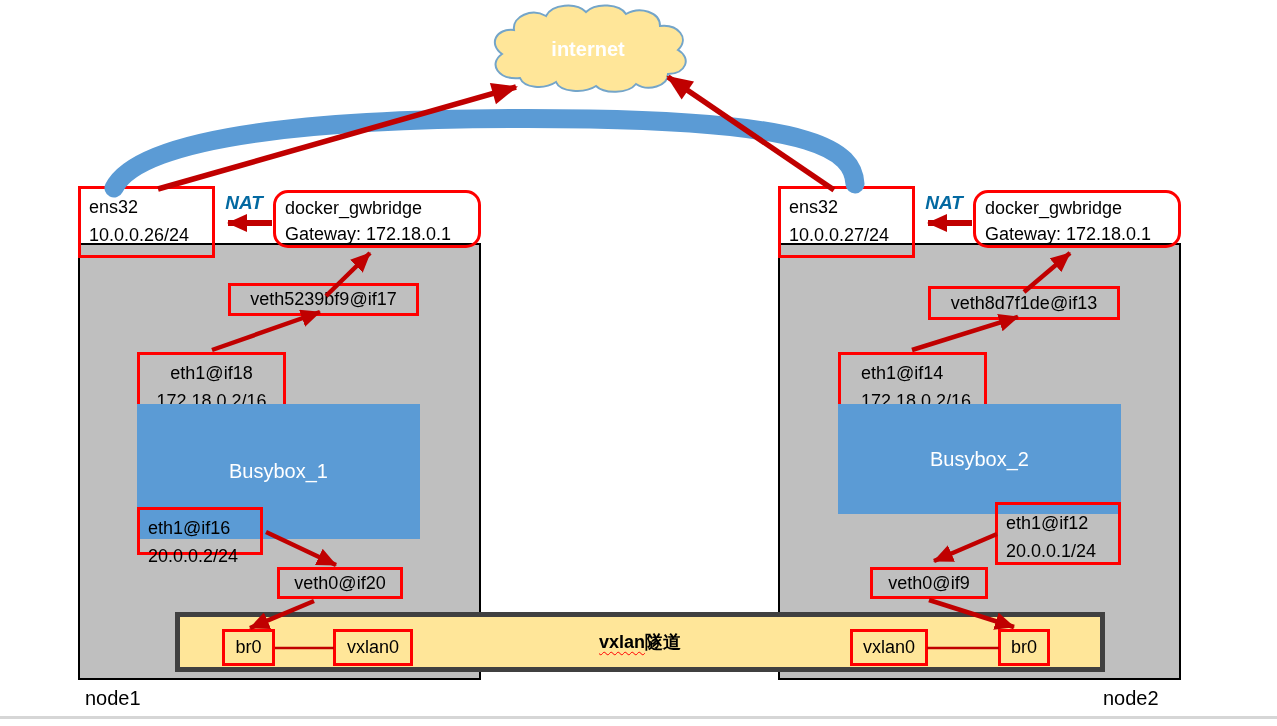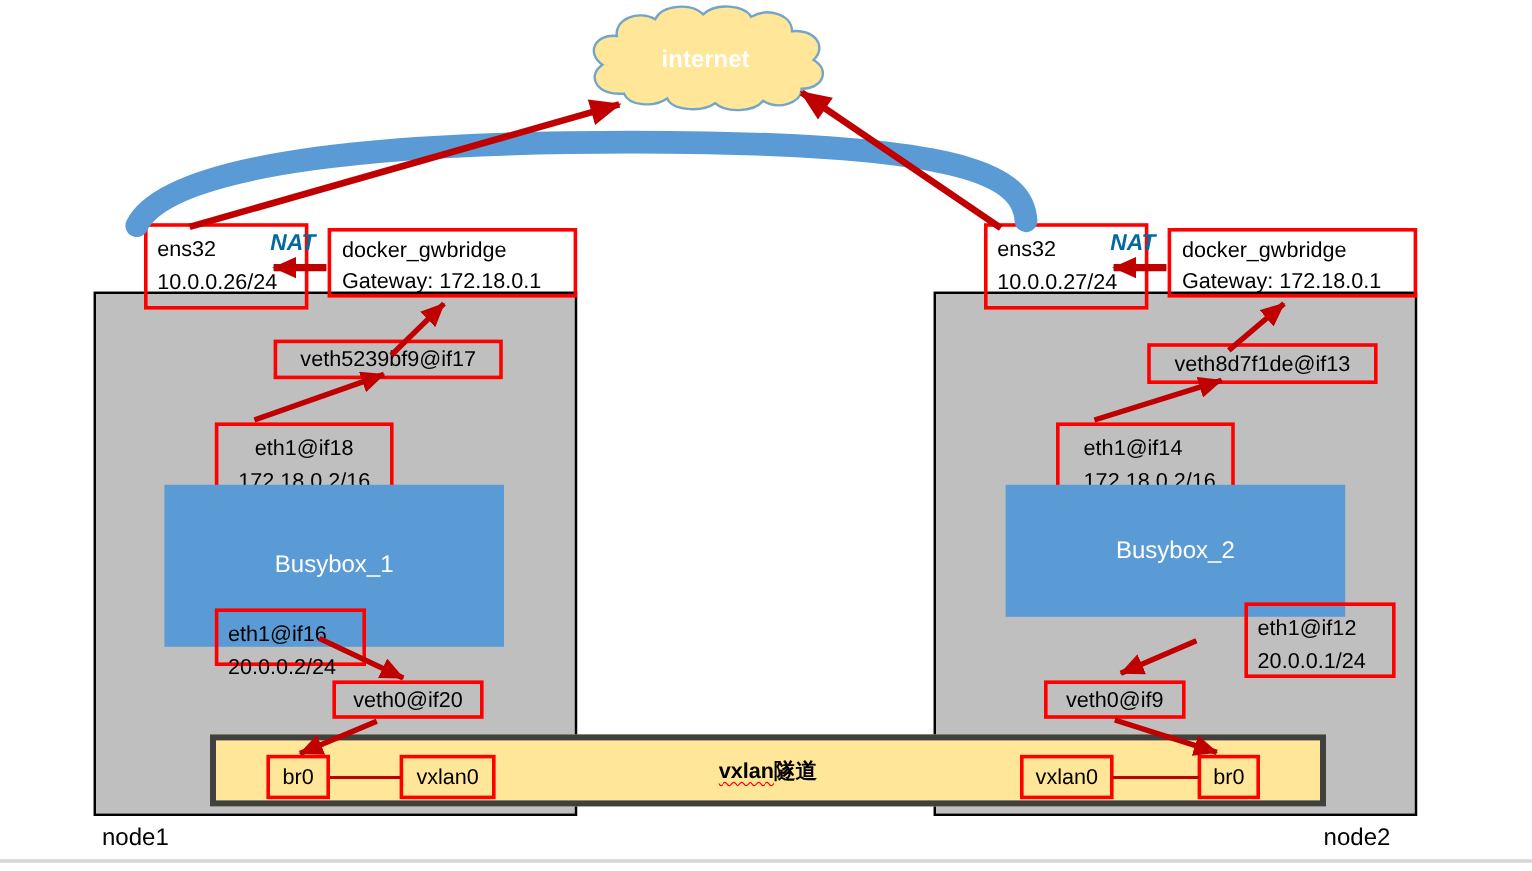--- a/index.html
+++ b/index.html
@@ -14,39 +14,39 @@
   
   .tunnel-band { position:absolute; left:175px; top:612px; width:930px; height:60px;
     background:#ffe699; border:5px solid #404040; box-sizing:border-box; z-index:2;
     display:flex; align-items:center; justify-content:center;
     font-size:18px; font-weight:bold; color:#000; }
   .tunnel-band .en { text-decoration:underline wavy #ff0000 1px; text-underline-offset:3px; }
 
   
   .rbox { position:absolute; border:3px solid #ff0000; box-sizing:border-box;
     color:#000; font-size:18px; z-index:3; background:transparent; }
-  .rbox.two { padding:4px 8px; line-height:28px;margin-left:42px; }
-  .rbox.two2 { padding:2px 9px; line-height:26px; }
+  .rbox.two { padding:4px 8px; line-height:28px; }
+  .rbox.two2 { padding:2px 9px; line-height:26px;border-radius:15px; }
   .rbox.ctr { display:flex; align-items:center; justify-content:center; }
 
   
   #n1-nic   { left:78px;  top:186px; width:137px; height:72px; }
   #n1-gw    { left:273px; top:190px; width:208px; height:58px; }
   #n1-vethg { left:228px; top:283px; width:191px; height:33px; }
   #n1-ethg  { left:137px; top:352px; width:149px; height:61px;text-align:center; }
   #n1-cont  { left:137px; top:404px; width:283px; height:135px; }
   #n1-etho  { left:137px; top:507px; width:126px; height:48px; }
   #n1-vetho { left:277px; top:567px; width:126px; height:32px; }
   #n1-br    { left:222px; top:629px; width:53px;  height:37px; }
   #n1-vx    { left:333px; top:629px; width:80px;  height:37px; }
 
   
   #n2-nic   { left:778px; top:186px; width:137px; height:72px; }
   #n2-gw    { left:973px; top:190px; width:208px; height:58px; }
-  #n2-vethg { left:928px; top:286px; width:192px; height:34px;margin-left:28px; }
+  #n2-vethg { left:928px; top:286px; width:192px; height:34px; }
   #n2-ethg  { left:838px; top:352px; width:149px; height:61px;padding-left:20px; }
   #n2-cont  { left:838px; top:404px; width:283px; height:110px; }
   #n2-etho  { left:995px; top:502px; width:126px; height:63px; }
   #n2-vetho { left:870px; top:567px; width:118px; height:32px; }
   #n2-vx    { left:850px; top:629px; width:78px;  height:37px; }
   #n2-br    { left:998px; top:629px; width:52px;  height:37px; }
 
   
   .container-box { position:absolute; background:#5b9bd5; color:#fff; z-index:3;
     display:flex; align-items:center; justify-content:center; font-size:20px; }

